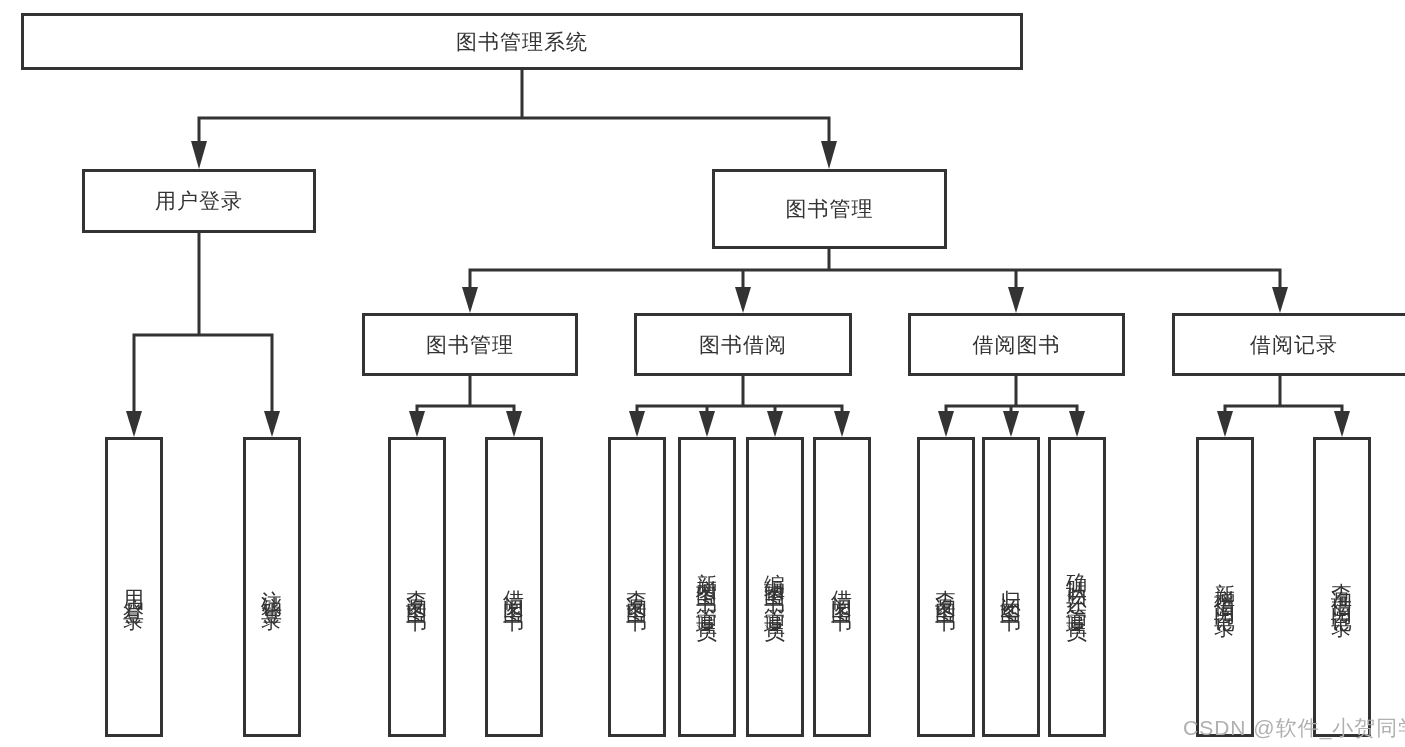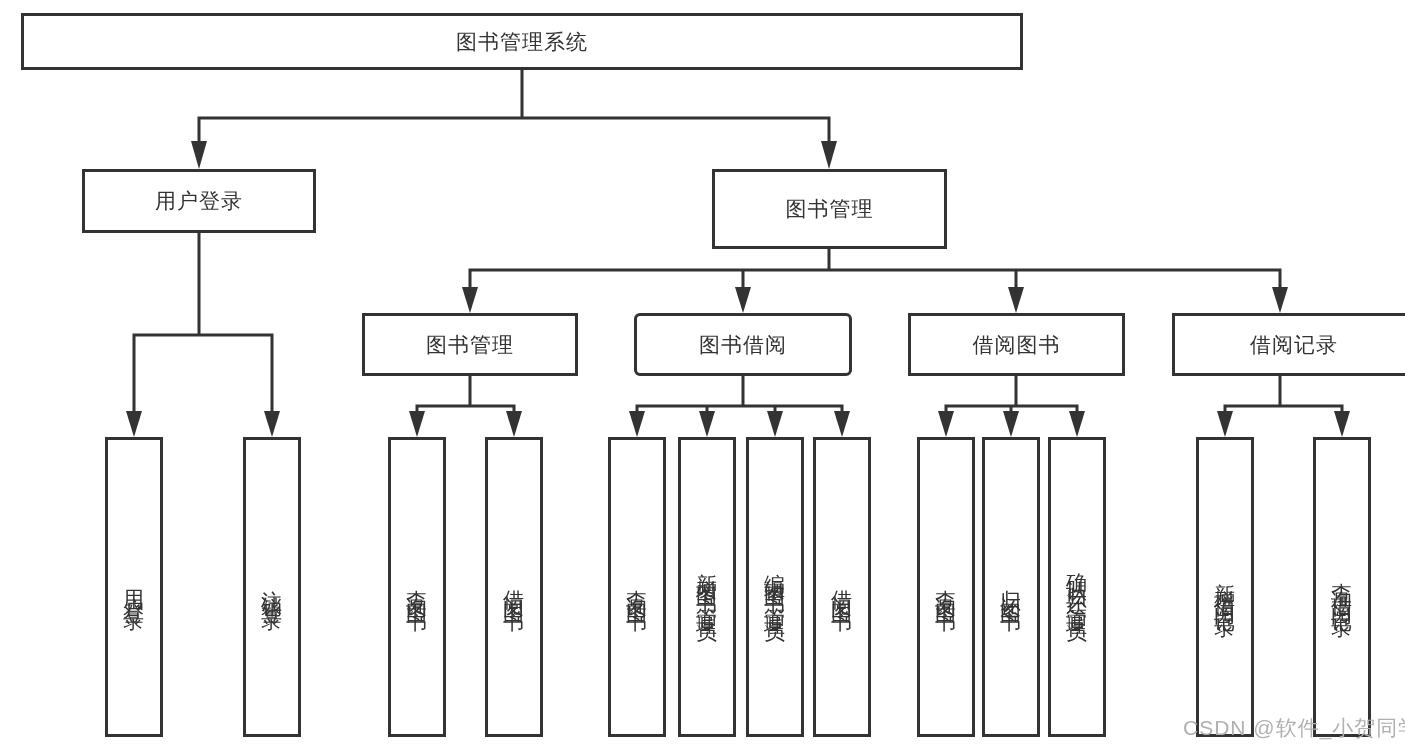--- a/index.html
+++ b/index.html
@@ -94,21 +94,21 @@
   <div class="node hnode" style="left:82px;top:169px;width:234px;height:64px;">
     <span>用户登录</span>
   </div>
   <div class="node hnode" style="left:712px;top:169px;width:235px;height:80px;">
     <span>图书管理</span>
   </div>
 
   <div class="node hnode" style="left:362px;top:313px;width:216px;height:63px;">
     <span>图书管理</span>
   </div>
-  <div class="node hnode" style="left:634px;top:313px;width:218px;height:63px;border-radius:6px;">
+  <div class="node hnode" style="left:634px;top:313px;width:218px;height:63px;">
     <span>图书借阅</span>
   </div>
   <div class="node hnode" style="left:908px;top:313px;width:217px;height:63px;">
     <span>借阅图书</span>
   </div>
   <div class="node hnode" style="left:1172px;top:313px;width:244px;height:63px;">
     <span>借阅记录</span>
   </div>
 
   <div class="node leaf" style="left:105px;">

